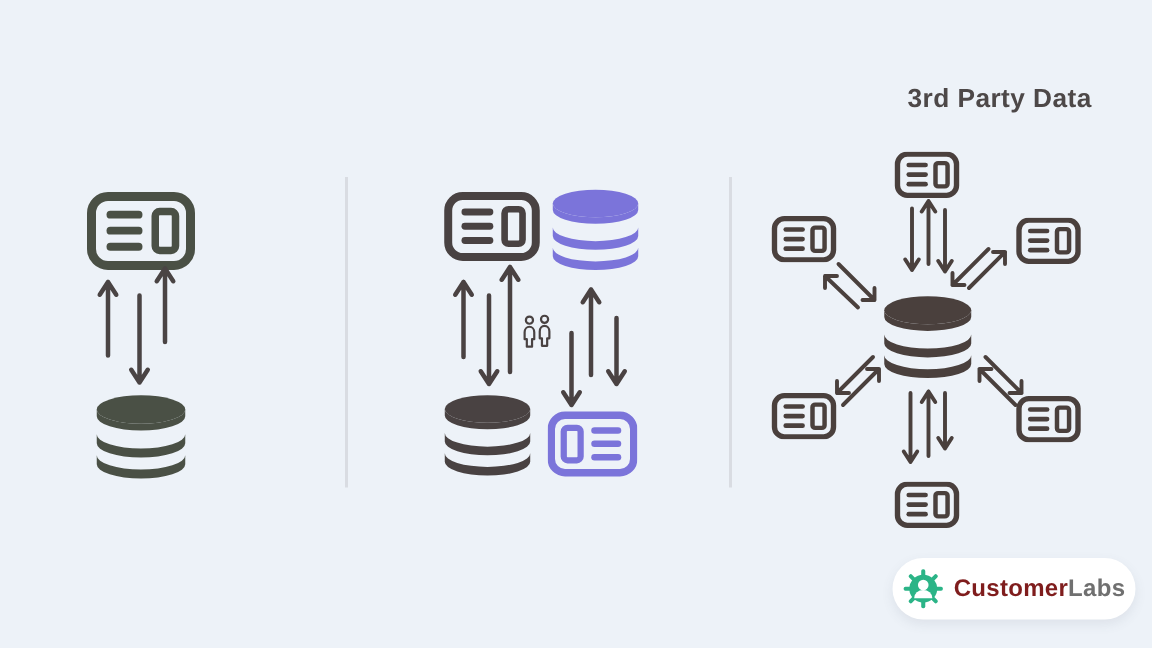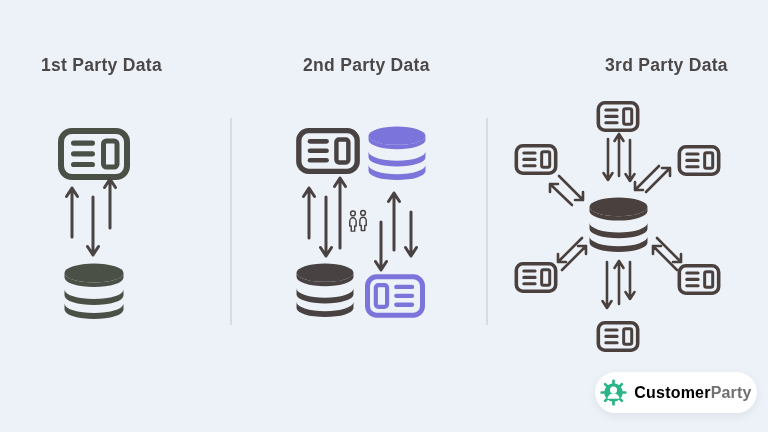--- a/index.html
+++ b/index.html
@@ -6,21 +6,21 @@
   body{font-family:"Liberation Sans",sans-serif;}
   .canvas{position:relative;width:768px;height:432px;background:#edf2f8;overflow:hidden;}
   .title{position:absolute;font-size:17.5px;font-weight:700;color:#4d4848;letter-spacing:.3px;white-space:nowrap;}
   .divider{position:absolute;width:1.5px;background:#d9dce2;}
   .icon{position:absolute;display:block;}
   .arrow-overlay{position:absolute;left:0;top:0;width:768px;height:432px;}
   .logo-pill{position:absolute;left:595px;top:372px;width:162px;height:41px;background:#ffffff;
              border-radius:21px;box-shadow:0 3px 8px rgba(80,90,110,.10);
              display:flex;align-items:center;justify-content:center;gap:7px;}
   .logo-text{font-size:16px;font-weight:700;letter-spacing:.2px;white-space:nowrap;}
-  .logo-text .p1{color:#000000;}
+  .logo-text .p1{color:#7f1d1d;}
   .logo-text .p2{color:#707070;}
   .c-olive{color:#4a5045;}
   .c-dark2{color:#494242;}
   .c-purple{color:#7b74da;}
   .c-dark3{color:#4a403d;}
 </style>
 </head>
 <body>
 
 <div class="canvas">
@@ -66,22 +66,20 @@
           <rect x="14.4" y="0.5" width="3.2" height="7" rx="1.4" transform="rotate(270 16 16)"></rect>
           <rect x="14.4" y="0.5" width="3.2" height="7" rx="1.4" transform="rotate(315 16 16)"></rect>
           <circle cx="16" cy="16" r="11"></circle>
         </g>
         <circle cx="16" cy="13" r="4.2" fill="#ffffff"></circle>
         <path d="M8.8 23.5 a7.2 6.6 0 0 1 14.4 0 z" fill="#ffffff"></path>
       </symbol>
     </defs>
   </svg>
 
-  <div class="title" style="left:41px;top:55px;">1st Party Data</div>
-  <div class="title" style="left:303px;top:55px;">2nd Party Data</div>
   <div class="title" style="left:563px;top:55px;margin-left:42px;">3rd Party Data</div>
 
   <div class="divider" style="left:230px;top:118px;height:207px;"></div>
   <div class="divider" style="left:486px;top:118px;height:207px;"></div>
 
   <svg class="icon c-olive" style="left:58px;top:128px;" width="72" height="52">
       <use href="#sym-browser"></use>
     </svg>
   <svg class="icon c-olive" style="left:64px;top:263px;" width="60" height="58">
       <use href="#sym-db"></use>
@@ -174,16 +172,16 @@
           <path d="M677 270 L653 246 M661 246 L653 246 L653 254"></path>
         </g>
       </g>
     </g>
   </svg>
 
   <div class="logo-pill">
     <svg width="27" height="27" viewBox="0 0 32 32">
         <use href="#sym-gear"></use>
       </svg>
-    <div class="logo-text"><span class="p1">Customer</span><span class="p2">Party</span></div>
+    <div class="logo-text"><span class="p1">Customer</span><span class="p2">Labs</span></div>
   </div>
 
 </div>
 
 </body></html>

